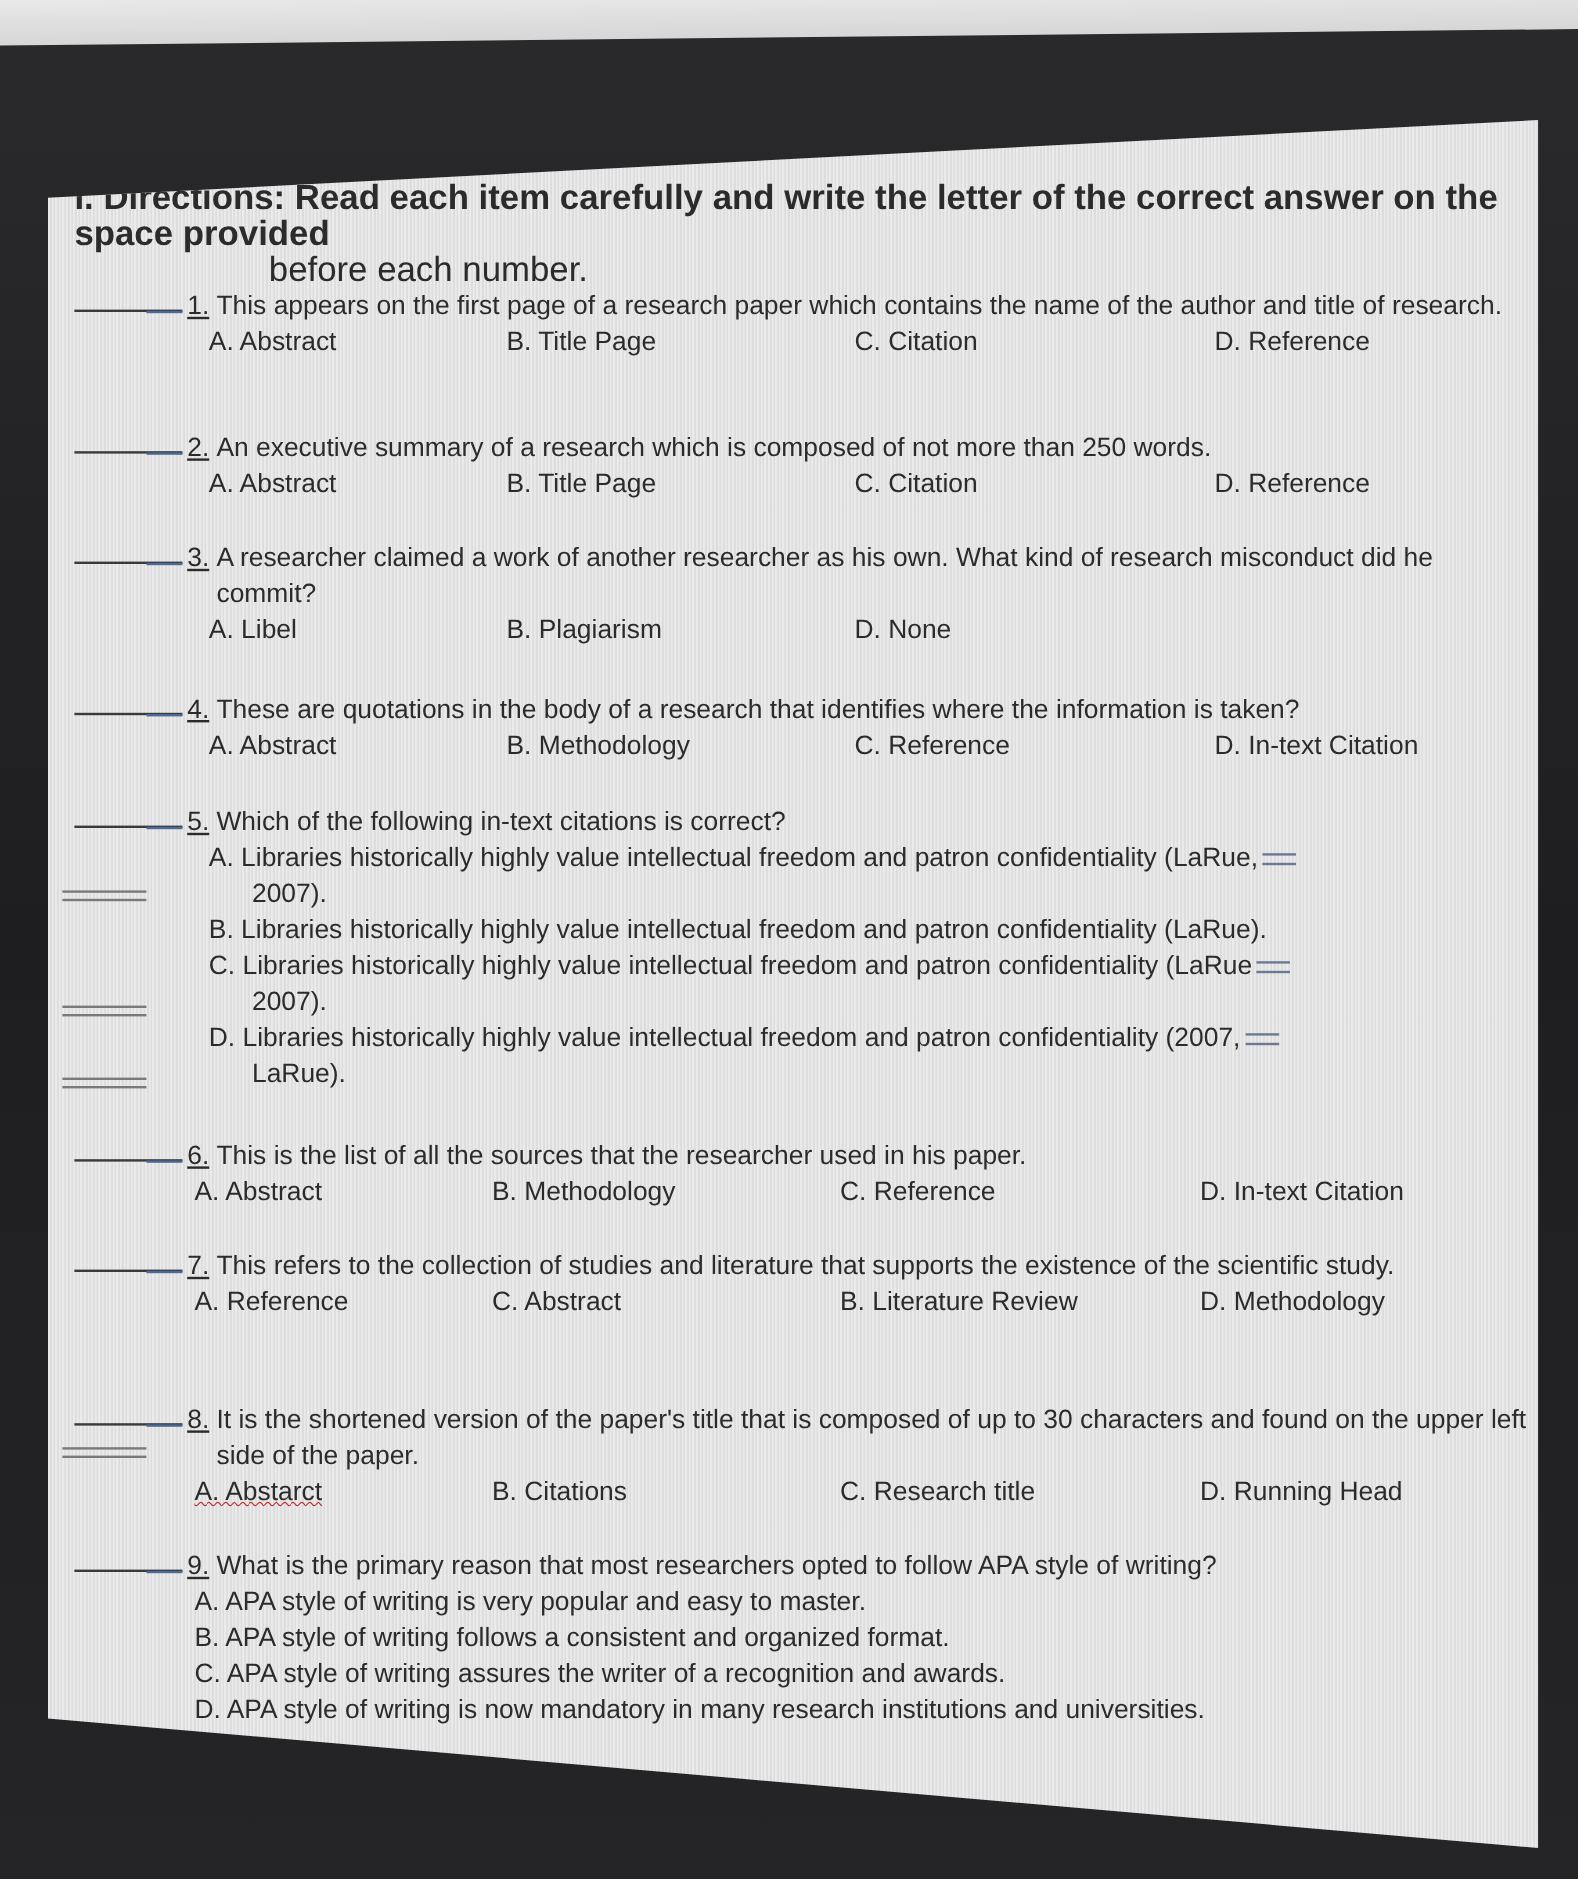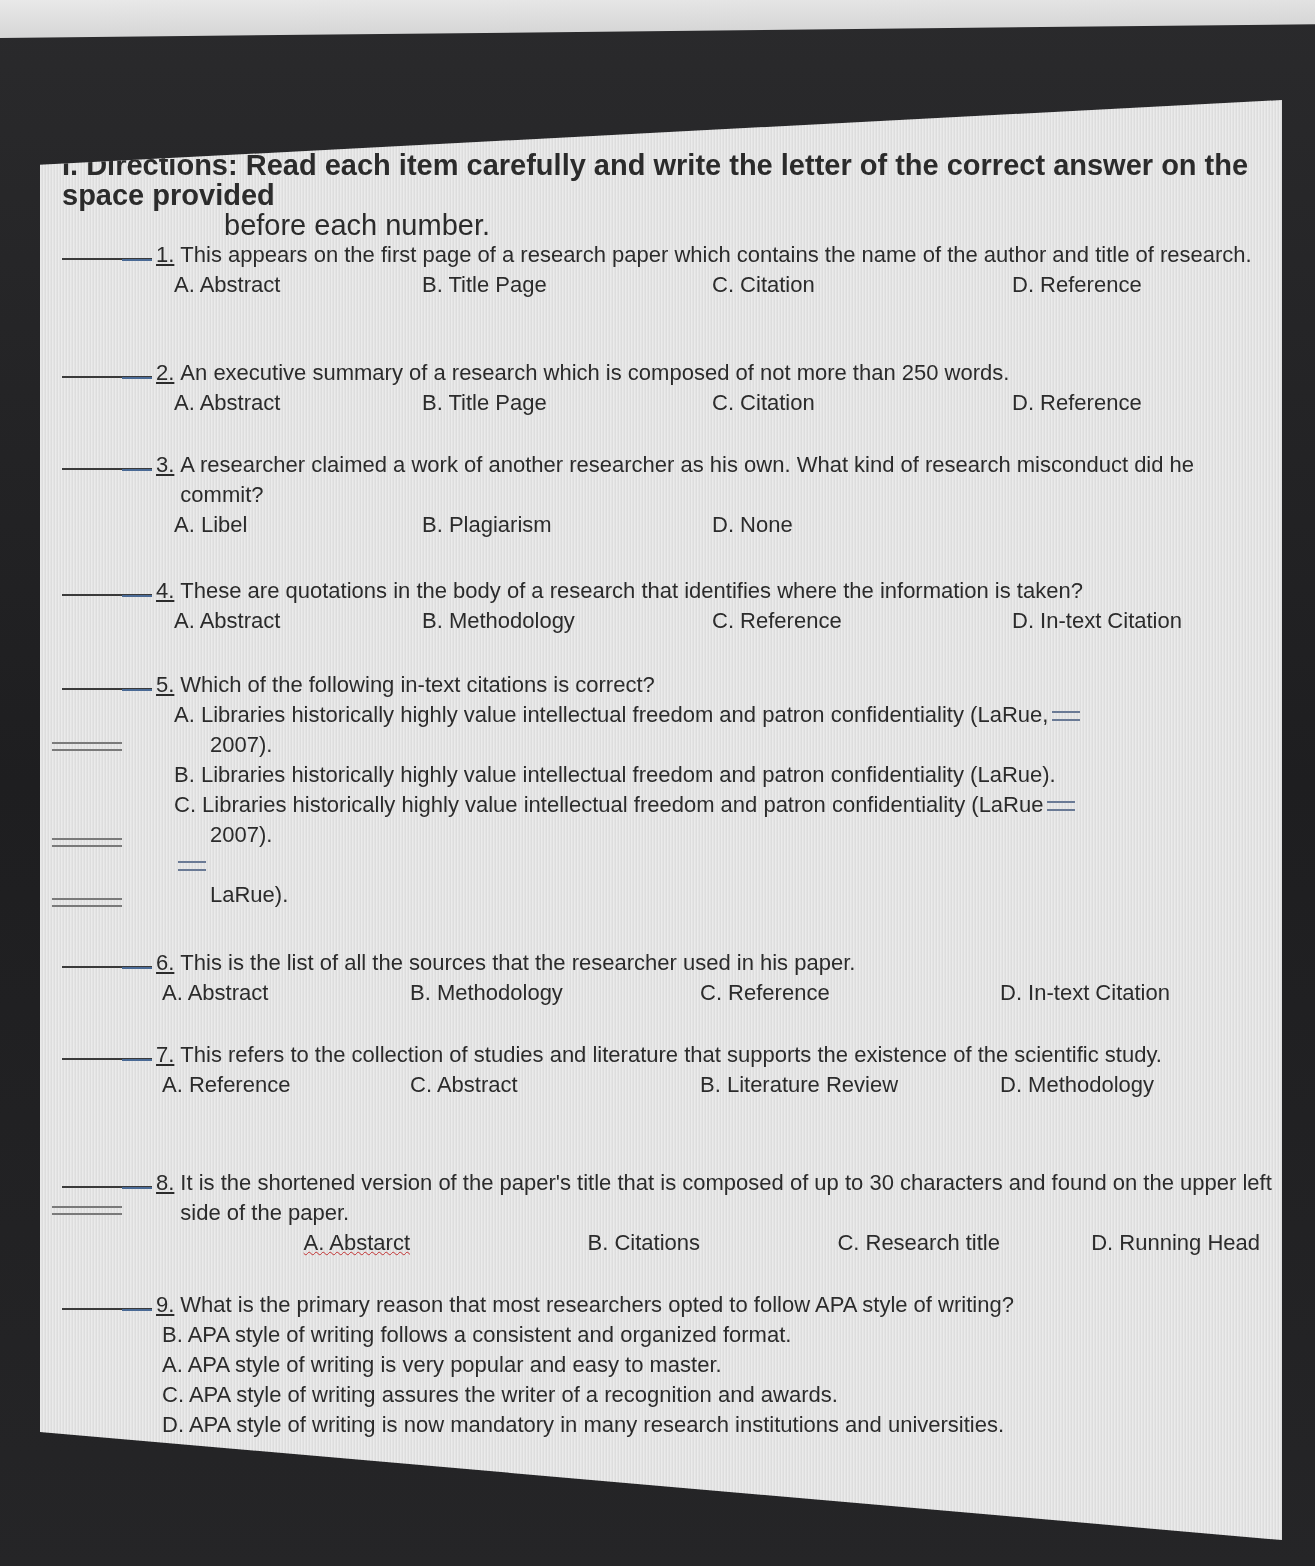--- a/index.html
+++ b/index.html
@@ -216,21 +216,21 @@
           </div>
         </div>
         <div class="opt-wrap">
           <div class="txt">
             <span>C. Libraries historically highly value intellectual freedom and patron confidentiality (LaRue</span><span class="dbl"></span>
             <span class="cont">2007).</span>
           </div>
         </div>
         <div class="opt-wrap">
           <div class="txt">
-            <span class="dbl"></span>
+            <span>D. Libraries historically highly value intellectual freedom and patron confidentiality (2007,</span><span class="dbl"></span>
             <span class="cont">LaRue).</span>
           </div>
         </div>
       </div>
       <span class="left-dbl" style="top:72px;"></span>
       <span class="left-dbl" style="top:168px;"></span>
       <span class="left-dbl" style="top:228px;"></span>
     </div>
 
     <div class="q" style="top:848px;">
@@ -260,37 +260,37 @@
         <span class="opt">D. Methodology</span>
       </div>
     </div>
 
     <div class="q" style="top:1068px;">
       <div class="stem">
         <span class="blank"></span>
         <span class="num">8.</span>
         <span class="stem-text">It is the shortened version of the paper's title that is composed of up to 30 characters and found on the upper left side of the paper.</span>
       </div>
-      <div class="opts" style="padding-left:100px;text-align:right;">
+      <div class="opts" style="padding-left:100px;">
         <span class="opt misspell">A. Abstarct</span>
         <span class="opt">B. Citations</span>
         <span class="opt">C. Research title</span>
         <span class="opt">D. Running Head</span>
       </div>
       <span class="left-dbl" style="top:38px;"></span>
     </div>
 
     <div class="q" style="top:1190px;">
       <div class="stem">
         <span class="blank"></span>
         <span class="num">9.</span>
         <span class="stem-text">What is the primary reason that most researchers opted to follow APA style of writing?</span>
       </div>
       <div class="opts-list" style="padding-left:100px;">
+        <div class="opt">A. APA style of writing is very popular and easy to master.</div>
         <div class="opt">B. APA style of writing follows a consistent and organized format.</div>
-        <div class="opt">A. APA style of writing is very popular and easy to master.</div>
         <div class="opt">C. APA style of writing assures the writer of a recognition and awards.</div>
         <div class="opt">D. APA style of writing is now mandatory in many research institutions and universities.</div>
       </div>
     </div>
 
   </div>
 </div>
 
 </body></html>

